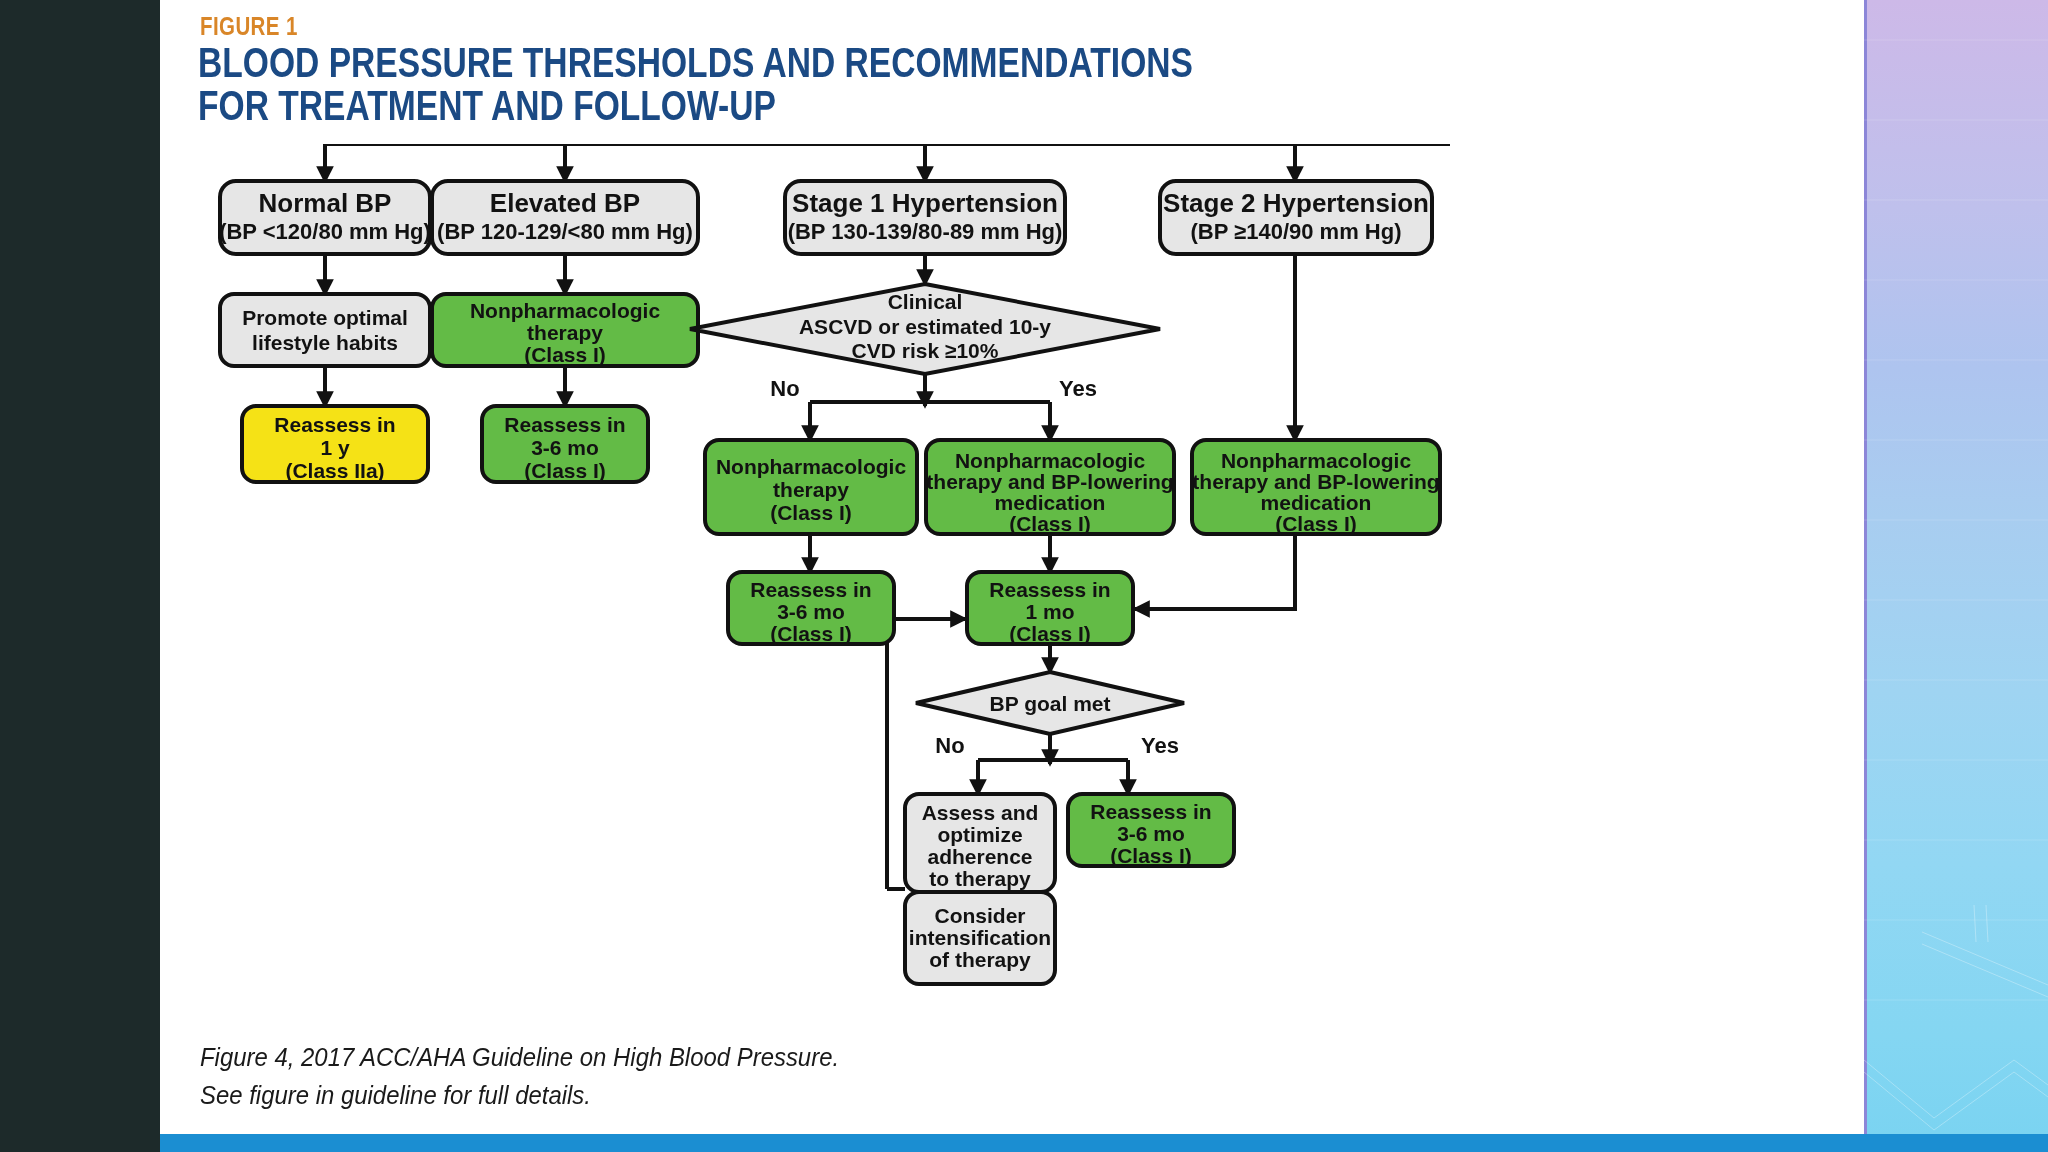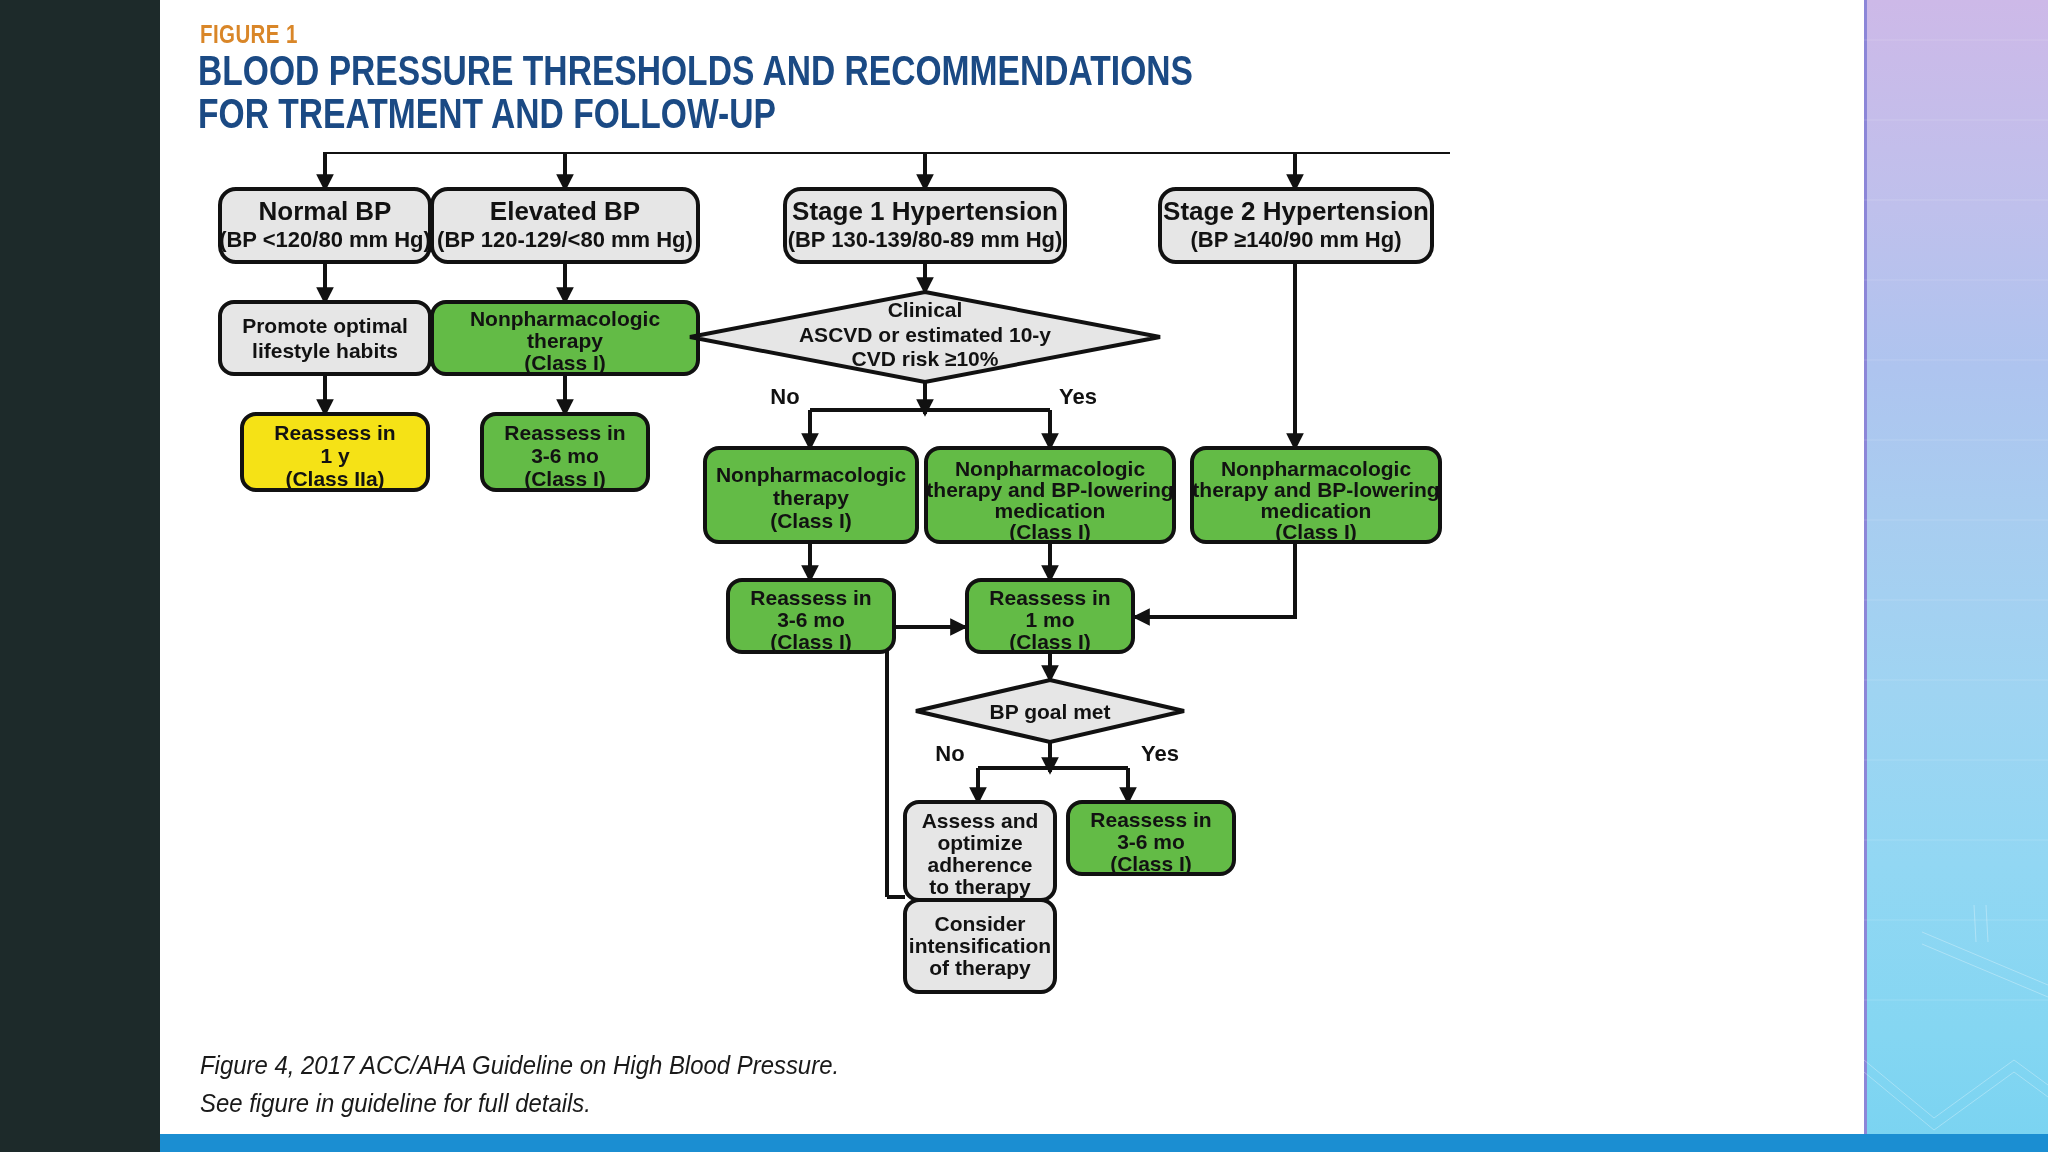--- a/index.html
+++ b/index.html
@@ -38,21 +38,21 @@
     overflow: hidden;
   }
   .right-panel svg { position: absolute; left: 0; top: 0; }
   .right-panel .panel-edge {
     position: absolute; left: 0; top: 0; bottom: 0; width: 3px;
     background: #8c86d8;
   }
   
   .card {
     position: absolute;
-    left: 160px; top: 12px;
+    left: 160px; top: 4px;
     width: 1704px; height: 1134px;
     background: #ffffff;
   }
   
   .bottom-bar {
     position: absolute;
     left: 160px; bottom: 0;
     width: 1888px; height: 18px;
     background: #1b8ed2;
   }

